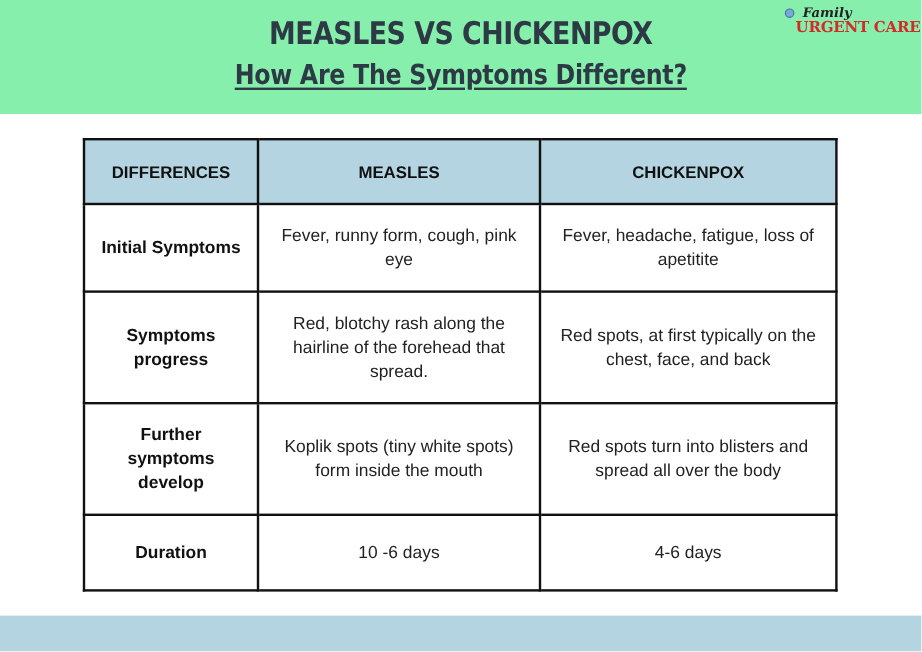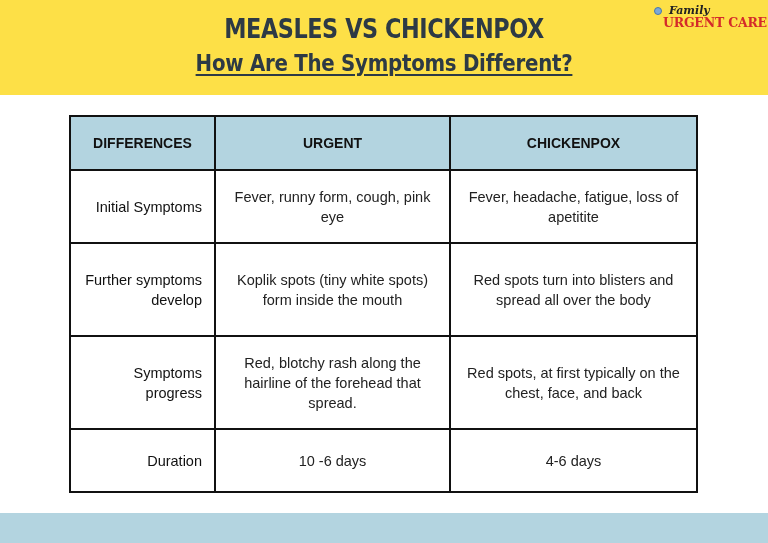--- a/index.html
+++ b/index.html
@@ -1,21 +1,21 @@
 <!DOCTYPE html>
 <html><head>
   <meta charset="utf-8">
   <style>
     html, body { margin: 0; padding: 0; }
     body {
       width: 768px; height: 543px; background: #ffffff; position: relative; overflow: hidden;
       font-family: "DejaVu Sans", sans-serif; color: #111;
     }
     .header {
-      position: absolute; left: 0; top: 0; width: 768px; height: 95px; background: #fde047;
+      position: absolute; left: 0; top: 0; width: 768px; height: 95px; background: #86efac;
     }
     .title {
       position: absolute; left: 0; width: 768px; top: 14px; text-align: center;
       font-family: "DejaVu Sans", sans-serif; font-weight: bold; font-size: 26px;
       color: #2d3a45; letter-spacing: -0.5px; transform: scaleX(0.86);
     }
     .subtitle {
       position: absolute; left: 0; width: 768px; top: 50px; text-align: center;
       font-family: "DejaVu Sans", sans-serif; font-weight: bold; font-size: 23px;
       color: #2d3a45; text-decoration: underline; text-underline-offset: 3px;
@@ -39,21 +39,21 @@
       table-layout: fixed; border: 2px solid #111;
     }
     table.cmp th, table.cmp td {
       border: 2px solid #111; text-align: center; vertical-align: middle; padding: 0 12px;
       font-family: "Liberation Sans", sans-serif; font-size: 14.5px; line-height: 20px;
     }
     table.cmp th {
       background: #b3d4e0; font-weight: bold; font-size: 14px; height: 52px; color: #111;
     }
     table.cmp td { color: #222; }
-    table.cmp td.rowhead { font-weight: normal; color: #111; font-size: 14.5px; text-align: right; }
+    table.cmp td.rowhead { font-weight: bold; color: #111; font-size: 14.5px; }
     .footer { position: absolute; left: 0; top: 513px; width: 768px; height: 30px; background: #b3d4e0; }
   </style>
 </head>
 <body>
 
 <div class="header">
   <div class="title">MEASLES VS CHICKENPOX</div>
   <div class="subtitle">How Are The Symptoms Different?</div>
   <div class="logo">
     <span class="logo-dot"></span>
@@ -64,39 +64,39 @@
 
 <table class="cmp">
   <colgroup>
       <col style="width:145px">
       <col style="width:235px">
       <col style="width:247px">
     </colgroup>
   <thead>
     <tr>
       <th>DIFFERENCES</th>
-      <th>URGENT</th>
+      <th>MEASLES</th>
       <th>CHICKENPOX</th>
     </tr>
   </thead>
   <tbody>
     <tr style="height:73px">
       <td class="rowhead">Initial Symptoms</td>
       <td>Fever, runny form, cough, pink eye</td>
       <td>Fever, headache, fatigue, loss of apetitite</td>
     </tr>
     <tr style="height:93px">
+      <td class="rowhead">Symptoms progress</td>
+      <td>Red, blotchy rash along the hairline of the forehead that spread.</td>
+      <td>Red spots, at first typically on the chest, face, and back</td>
+    </tr>
+    <tr style="height:93px">
       <td class="rowhead">Further symptoms develop</td>
       <td>Koplik spots (tiny white spots) form inside the mouth</td>
       <td>Red spots turn into blisters and spread all over the body</td>
-    </tr>
-    <tr style="height:93px">
-      <td class="rowhead">Symptoms progress</td>
-      <td>Red, blotchy rash along the hairline of the forehead that spread.</td>
-      <td>Red spots, at first typically on the chest, face, and back</td>
     </tr>
     <tr style="height:63px">
       <td class="rowhead">Duration</td>
       <td>10 -6 days</td>
       <td>4-6 days</td>
     </tr>
   </tbody>
 </table>
 
 <div class="footer"></div>

